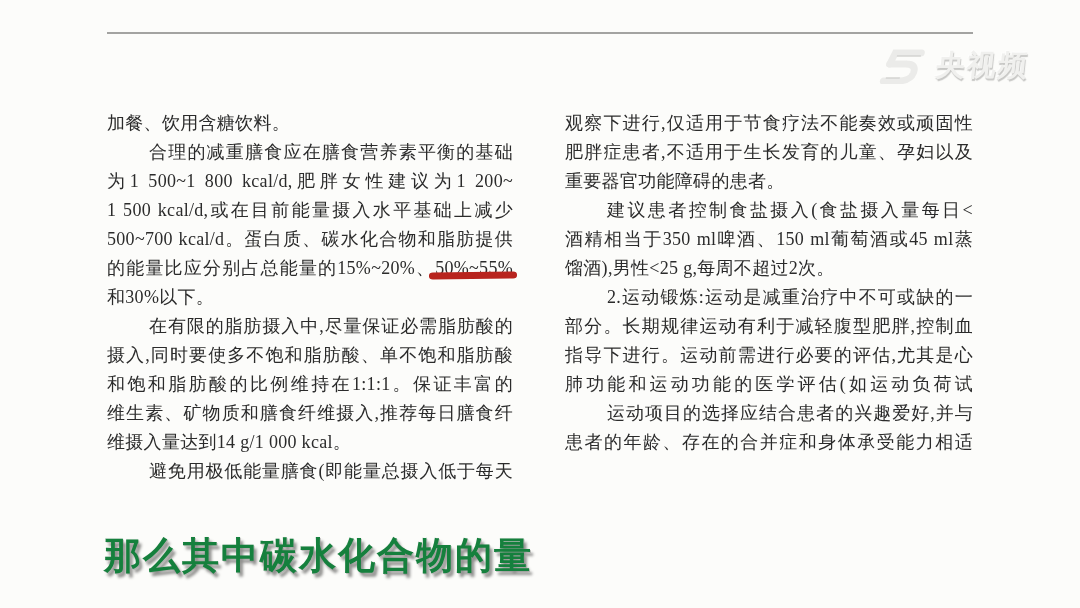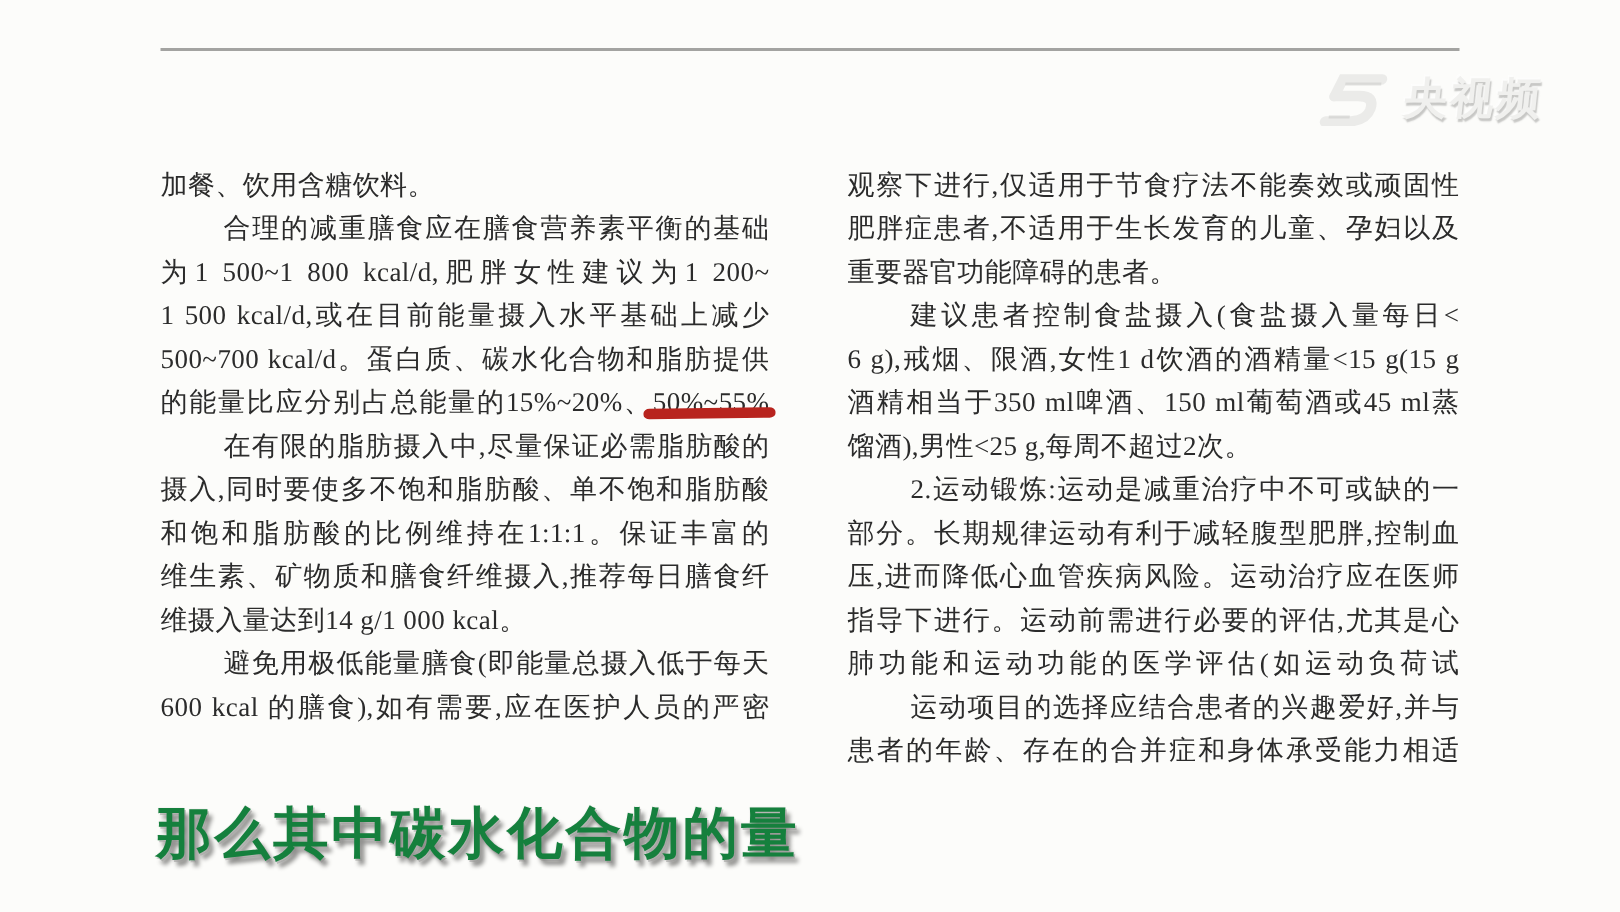--- a/index.html
+++ b/index.html
@@ -98,57 +98,55 @@
 
 
       <div class="line">为1 500~1 800 kcal/d,肥胖女性建议为1 200~</div>
 
       <div class="line">1 500 kcal/d,或在目前能量摄入水平基础上减少</div>
 
       <div class="line">500~700 kcal/d。蛋白质、碳水化合物和脂肪提供</div>
 
       <div class="line">的能量比应分别占总能量的15%~20%、50%~55%</div>
 
+      <div class="line last">和30%以下。</div>
 
       <div class="line indent">在有限的脂肪摄入中,尽量保证必需脂肪酸的</div>
 
       <div class="line">摄入,同时要使多不饱和脂肪酸、单不饱和脂肪酸</div>
 
       <div class="line">和饱和脂肪酸的比例维持在1:1:1。保证丰富的</div>
 
       <div class="line">维生素、矿物质和膳食纤维摄入,推荐每日膳食纤</div>
 
       <div class="line last">维摄入量达到14 g/1 000 kcal。</div>
 
       <div class="line indent">避免用极低能量膳食(即能量总摄入低于每天</div>
 
-      <div class="line">600 kcal 的膳食),如有需要,应在医护人员的严密</div>
     </div>
 
   <div class="col col-right">
 
       <div class="line">观察下进行,仅适用于节食疗法不能奏效或顽固性</div>
 
       <div class="line">肥胖症患者,不适用于生长发育的儿童、孕妇以及</div>
 
       <div class="line last">重要器官功能障碍的患者。</div>
 
       <div class="line indent">建议患者控制食盐摄入(食盐摄入量每日&lt;</div>
 
-      <div class="line">6 g),戒烟、限酒,女性1 d饮酒的酒精量&lt;15 g(15 g</div>
 
       <div class="line">酒精相当于350 ml啤酒、150 ml葡萄酒或45 ml蒸</div>
 
       <div class="line last">馏酒),男性&lt;25 g,每周不超过2次。</div>
 
       <div class="line indent">2.运动锻炼:运动是减重治疗中不可或缺的一</div>
 
       <div class="line">部分。长期规律运动有利于减轻腹型肥胖,控制血</div>
 
-      <div class="line">压,进而降低心血管疾病风险。运动治疗应在医师</div>
 
       <div class="line">指导下进行。运动前需进行必要的评估,尤其是心</div>
 
       <div class="line">肺功能和运动功能的医学评估(如运动负荷试</div>
 
 
       <div class="line indent">运动项目的选择应结合患者的兴趣爱好,并与</div>
 
       <div class="line">患者的年龄、存在的合并症和身体承受能力相适</div>
     </div>

